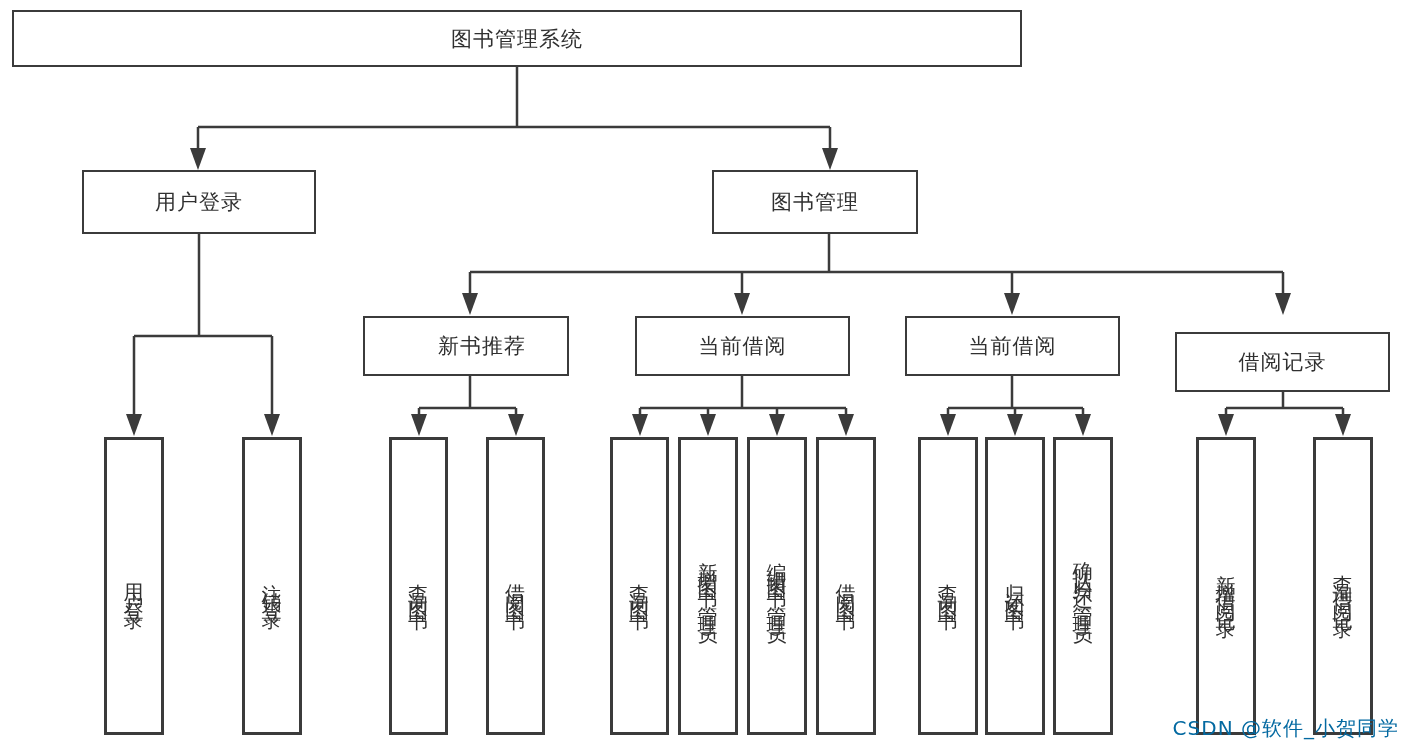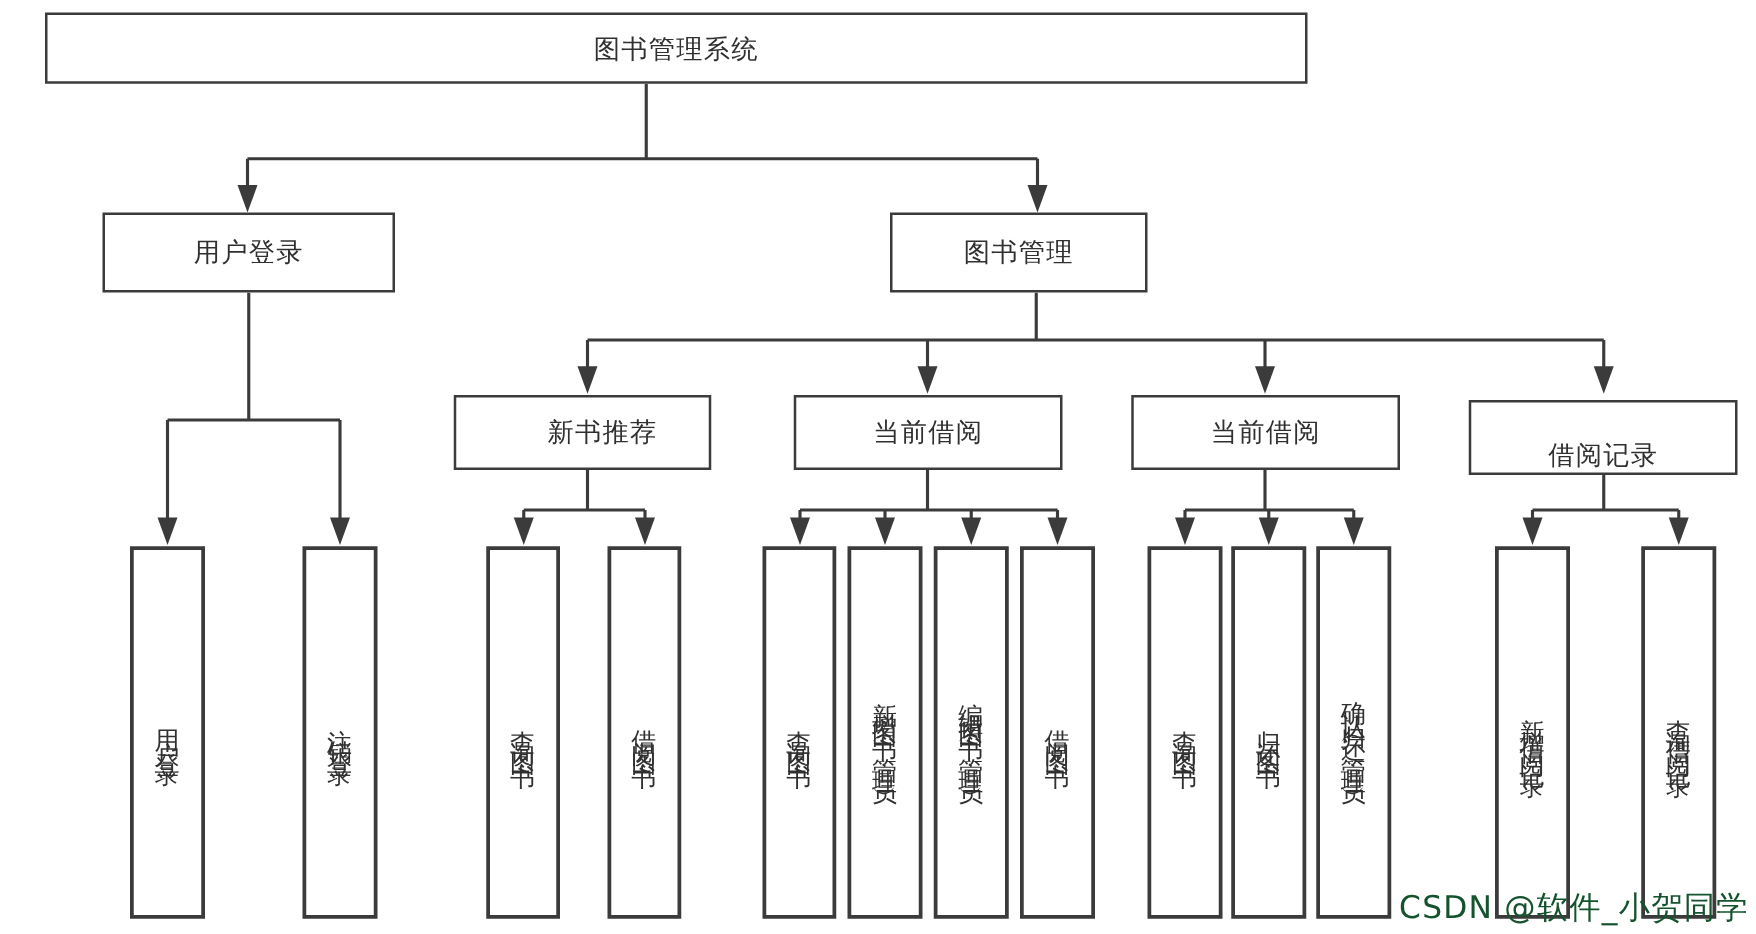--- a/index.html
+++ b/index.html
@@ -23,41 +23,41 @@
     position: absolute;
     background: #ffffff;
     border: 2.5px solid #3b3b3b;
     box-sizing: border-box;
     display: flex;
     align-items: center;
     justify-content: center;
     color: #303030;
     z-index: 2;
   }
-  .box.root { border-width: 2px; margin-left: 24px; }
+  .box.root { border-width: 2px; }
   .h-label {
     font-size: 21px;
     letter-spacing: 1px;
     white-space: nowrap;
   }
   .v-box { border-width: 3px; }
   .v-label {
     writing-mode: vertical-rl;
     text-orientation: mixed;
     font-size: 20px;
     line-height: 1;
     letter-spacing: 9px;
     white-space: nowrap;
   }
   .watermark {
     position: absolute;
     right: 6px;
     bottom: 5px;
-    font-size: 25px;
-    color: #14532d;
+    font-size: 20px;
+    color: #0369a1;
     letter-spacing: 1px;
     z-index: 3;
     white-space: nowrap;
   }
 </style>
 </head>
 <body>
 
 <div class="canvas">
 
@@ -114,21 +114,21 @@
 
   <div class="box" style="left:363px; top:316px; width:206px; height:60px;padding-left:32px;">
     <span class="h-label">新书推荐</span>
   </div>
   <div class="box" style="left:635px; top:316px; width:215px; height:60px;">
     <span class="h-label">当前借阅</span>
   </div>
   <div class="box" style="left:905px; top:316px; width:215px; height:60px;">
     <span class="h-label">当前借阅</span>
   </div>
-  <div class="box" style="left:1175px; top:320px; width:215px; height:60px;align-items:flex-end;">
+  <div class="box" style="left:1175px; top:332px; width:215px; height:60px;">
     <span class="h-label">借阅记录</span>
   </div>
 
   <div class="box v-box" style="left:104px; top:437px; width:60px; height:298px;">
     <span class="v-label">用户登录</span>
   </div>
   <div class="box v-box" style="left:242px; top:437px; width:60px; height:298px;">
     <span class="v-label">注销登录</span>
   </div>
 

